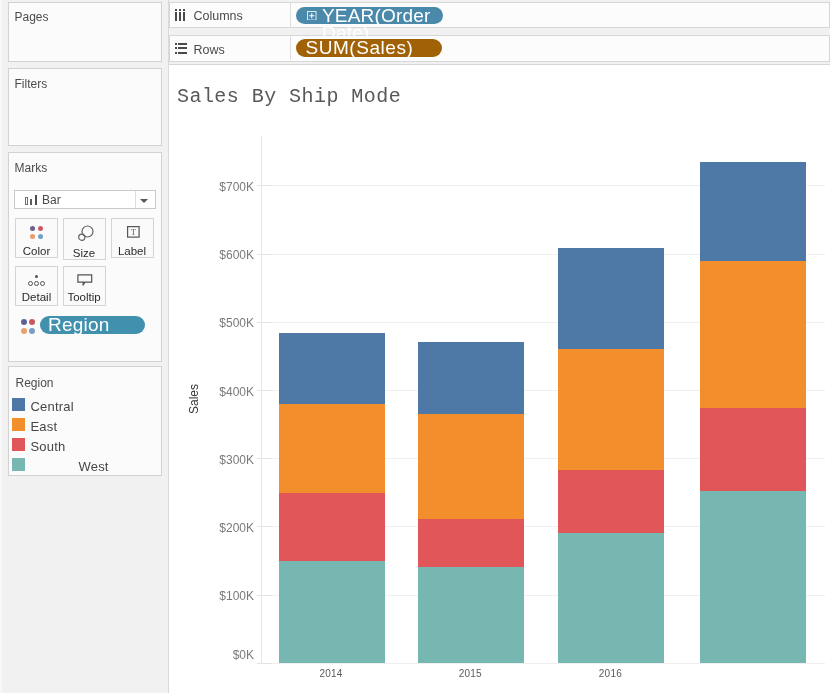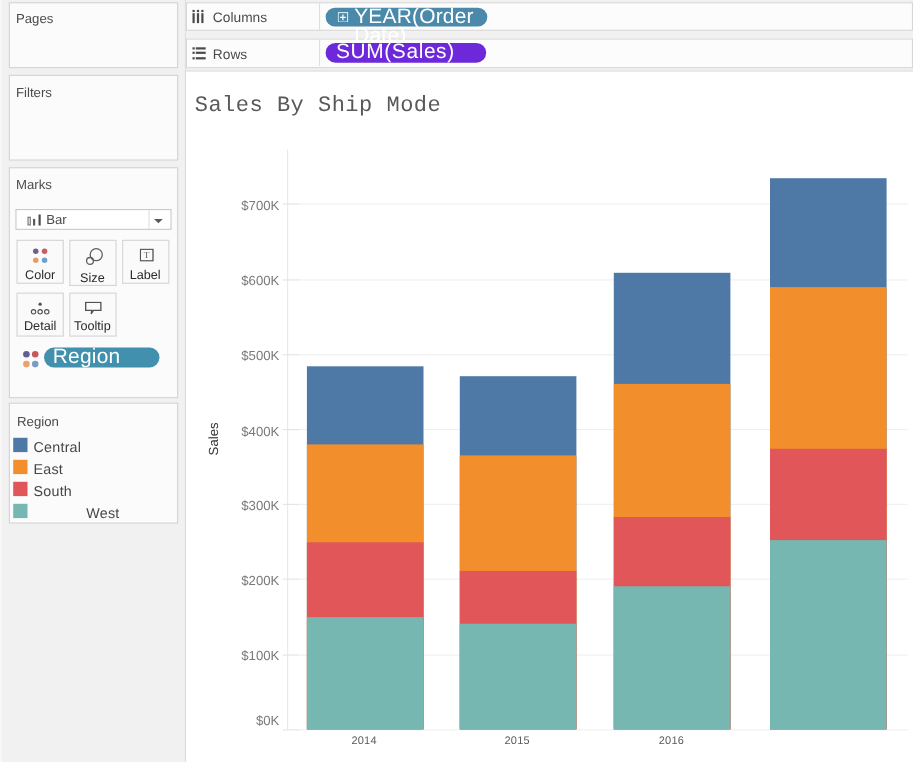--- a/index.html
+++ b/index.html
@@ -121,21 +121,21 @@
   <div class="abs" style="left:178px; top:51.6px; width:9px; height:2px; background:#4a4a4a;"></div>
   <div class="abs" style="left:193.5px; top:42.5px; font-size:12.5px; color:#4b4b4b;">Rows</div>
 
   <div class="pill" style="left:295.5px; top:6.5px; width:147.5px; height:17px; background:#4b89ab; line-height:17px;">
     <svg class="abs" style="left:11.5px; top:4px;" width="9.5" height="9.5" viewBox="0 0 10 10">
       <rect x="0.5" y="0.5" width="9" height="9" fill="none" stroke="#dff0f5" stroke-width="1"></rect>
       <path d="M5 2.3 V7.7 M2.3 5 H7.7" stroke="#ffffff" stroke-width="1.2"></path>
     </svg>
     <span style="position:absolute; left:26.5px; top:0;">YEAR(Order Date)</span>
   </div>
-  <div class="pill" style="left:295.5px; top:39px; width:146.5px; height:17.5px; background:#6d28d9; line-height:17.5px;">
+  <div class="pill" style="left:295.5px; top:39px; width:146.5px; height:17.5px; background:#a16207; line-height:17.5px;">
     <span style="position:absolute; left:10px; top:0; letter-spacing:0.55px;">SUM(Sales)</span>
   </div>
 
   <div class="abs" style="left:169px; top:63.5px; width:661px; height:1px; background:#d7d7d7;"></div>
 
   <div class="abs" style="left:177px; top:85px; font-size:20px; letter-spacing:0.45px; color:#595959;font-family:Liberation Mono, monospace;">Sales By Ship Mode</div>
 
   <div class="abs" style="left:261px; top:136px; width:1px; height:527px; background:#e8e8e8;"></div>
 
   <div class="tick" style="left:256.5px; top:185px; width:15.5px;"></div>

